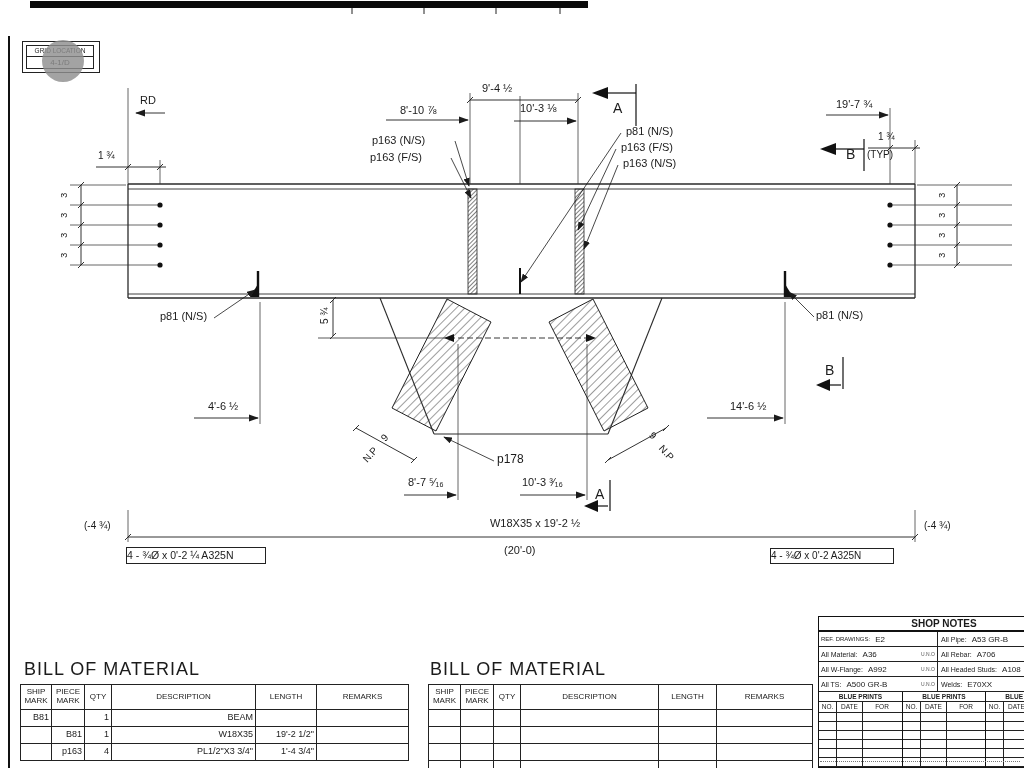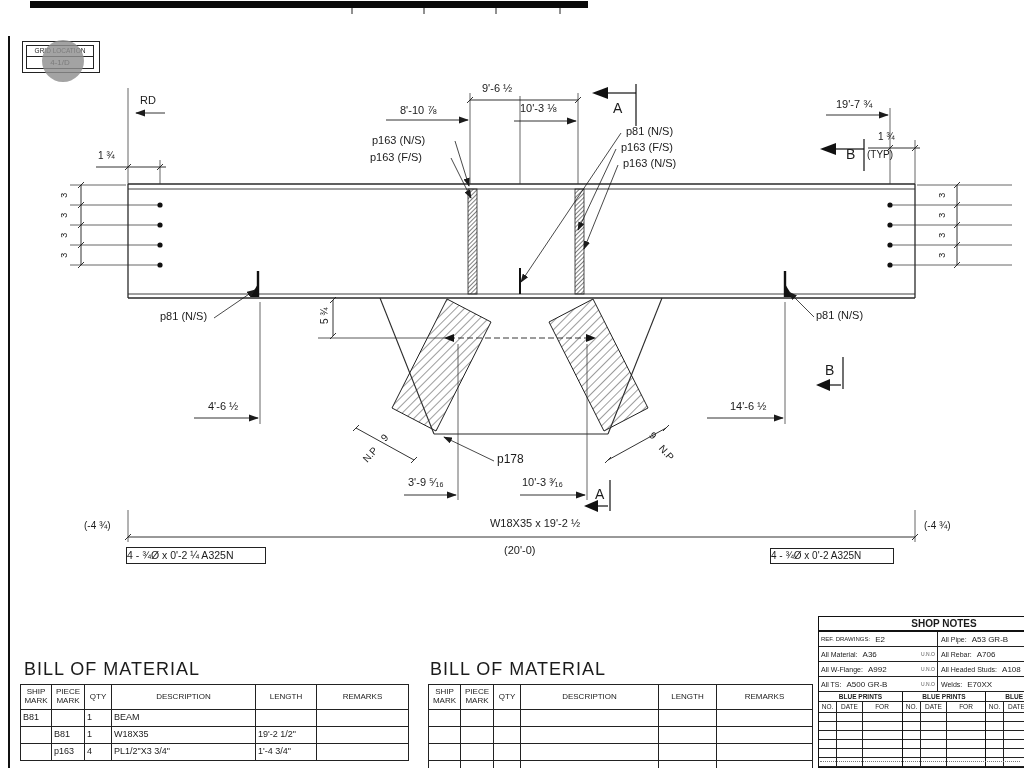--- a/index.html
+++ b/index.html
@@ -10,21 +10,21 @@
   .f12{font-size:12px}.f14{font-size:14px}.f15{font-size:15px}.f21{font-size:18px;letter-spacing:1px}
   .ctr{text-align:center}
   .r-90{transform:rotate(-90deg);transform-origin:center}
   .rm48{transform:rotate(-48deg);transform-origin:center}
   .rp48{transform:rotate(48deg);transform-origin:center}
   .box{position:absolute;border:1px solid #222;background:transparent}
   .callout{position:absolute;border:1px solid #222;font-size:10.5px;line-height:15px;text-align:left;white-space:pre;}
   svg{position:absolute;left:0;top:0}
   table.bom{position:absolute;border-collapse:collapse;table-layout:fixed;background:#fff}
   table.bom th,table.bom td{border:1px solid #222;font:9px/1.1 "Liberation Sans",sans-serif;
-      padding:0 2px;overflow:hidden;text-align:left;vertical-align:middle;white-space:pre-wrap}
+      padding:0 2px;overflow:hidden;text-align:right;vertical-align:middle;white-space:pre-wrap}
   table.bom th{font-size:8px;text-align:center;font-weight:normal;height:24px}
   table.bom td{height:16px}
   
   #shopnotes{position:absolute;left:818px;top:616px;width:250px;border:1.5px solid #111;background:#fff}
   #shopnotes .title{height:13px;border-bottom:2px solid #111;text-align:center;font-size:10px;font-weight:bold;line-height:13px}
   .snrow{display:flex;height:14px;border-bottom:1px solid #222;font-size:7px;align-items:center}
   .sncell-l{width:119px;border-right:1px solid #222;height:100%;display:flex;align-items:center;padding:0 2px;box-sizing:border-box}
   .sncell-r{flex:1;height:100%;display:flex;align-items:center;padding:0 3px;box-sizing:border-box}
   .snval{font-size:8px;margin-left:5px}
   .uno{font-size:5px;color:#555;margin-left:auto}
@@ -219,21 +219,21 @@
   <div class="box" style="left:26px;top:45px;width:66px;height:22px">
     <div class="t f6 ctr" style="left:0;top:1px;width:66px">GRID LOCATION</div>
     <div style="position:absolute;left:0;top:10px;width:66px;border-top:1px solid #222"></div>
     <div class="t f8 ctr" style="left:0;top:12px;width:66px">4-1/D</div>
   </div>
   <div style="position:absolute;left:42px;top:40px;width:42px;height:42px;border-radius:50%;background:#8f8f8f;opacity:.82"></div>
 
   <div class="t" style="left:140px;top:94px">RD</div>
   <div class="t f10" style="left:98px;top:150px">1 ¾</div>
   <div class="t" style="left:400px;top:104px">8'-10 ⅞</div>
-  <div class="t" style="left:482px;top:82px">9'-6 ½</div>
+  <div class="t" style="left:482px;top:82px">9'-4 ½</div>
   <div class="t" style="left:520px;top:102px">10'-3 ⅛</div>
   <div class="t" style="left:836px;top:98px">19'-7 ¾</div>
   <div class="t f10" style="left:878px;top:131px">1 ¾</div>
 
   <div class="t" style="left:372px;top:134px">p163 (N/S)</div>
   <div class="t" style="left:370px;top:151px">p163 (F/S)</div>
   <div class="t" style="left:626px;top:125px">p81 (N/S)</div>
   <div class="t" style="left:621px;top:141px">p163 (F/S)</div>
   <div class="t" style="left:623px;top:157px">p163 (N/S)</div>
 
@@ -258,21 +258,21 @@
 
   <div class="t" style="left:208px;top:400px">4'-6 ½</div>
   <div class="t" style="left:730px;top:400px">14'-6 ½</div>
 
   <div class="t f10 rm48" style="left:382px;top:432px">9</div>
   <div class="t f10 rm48" style="left:362px;top:449px">N.P</div>
   <div class="t f10 rp48" style="left:650px;top:430px">9</div>
   <div class="t f10 rp48" style="left:658px;top:447px">N.P</div>
 
   <div class="t f12" style="left:497px;top:453px">p178</div>
-  <div class="t" style="left:408px;top:476px">3'-9 ⁵⁄₁₆</div>
+  <div class="t" style="left:408px;top:476px">8'-7 ⁵⁄₁₆</div>
   <div class="t" style="left:522px;top:476px">10'-3 ³⁄₁₆</div>
 
   <div class="t f10" style="left:84px;top:520px">(-4 ¾)</div>
   <div class="t f10" style="left:924px;top:520px">(-4 ¾)</div>
   <div class="t ctr" style="left:455px;top:517px;width:160px">W18X35 x 19'-2 ½</div>
   <div class="t" style="left:504px;top:544px">(20'-0)</div>
 
   <div class="callout" style="left:126px;top:547px;width:138px;height:15px">4 - ¾Ø x 0'-2 ¼ A325N</div>
   <div class="callout" style="left:770px;top:548px;width:122px;height:14px;font-size:10px;line-height:14px">4 - ¾Ø x 0'-2 A325N</div>
 

